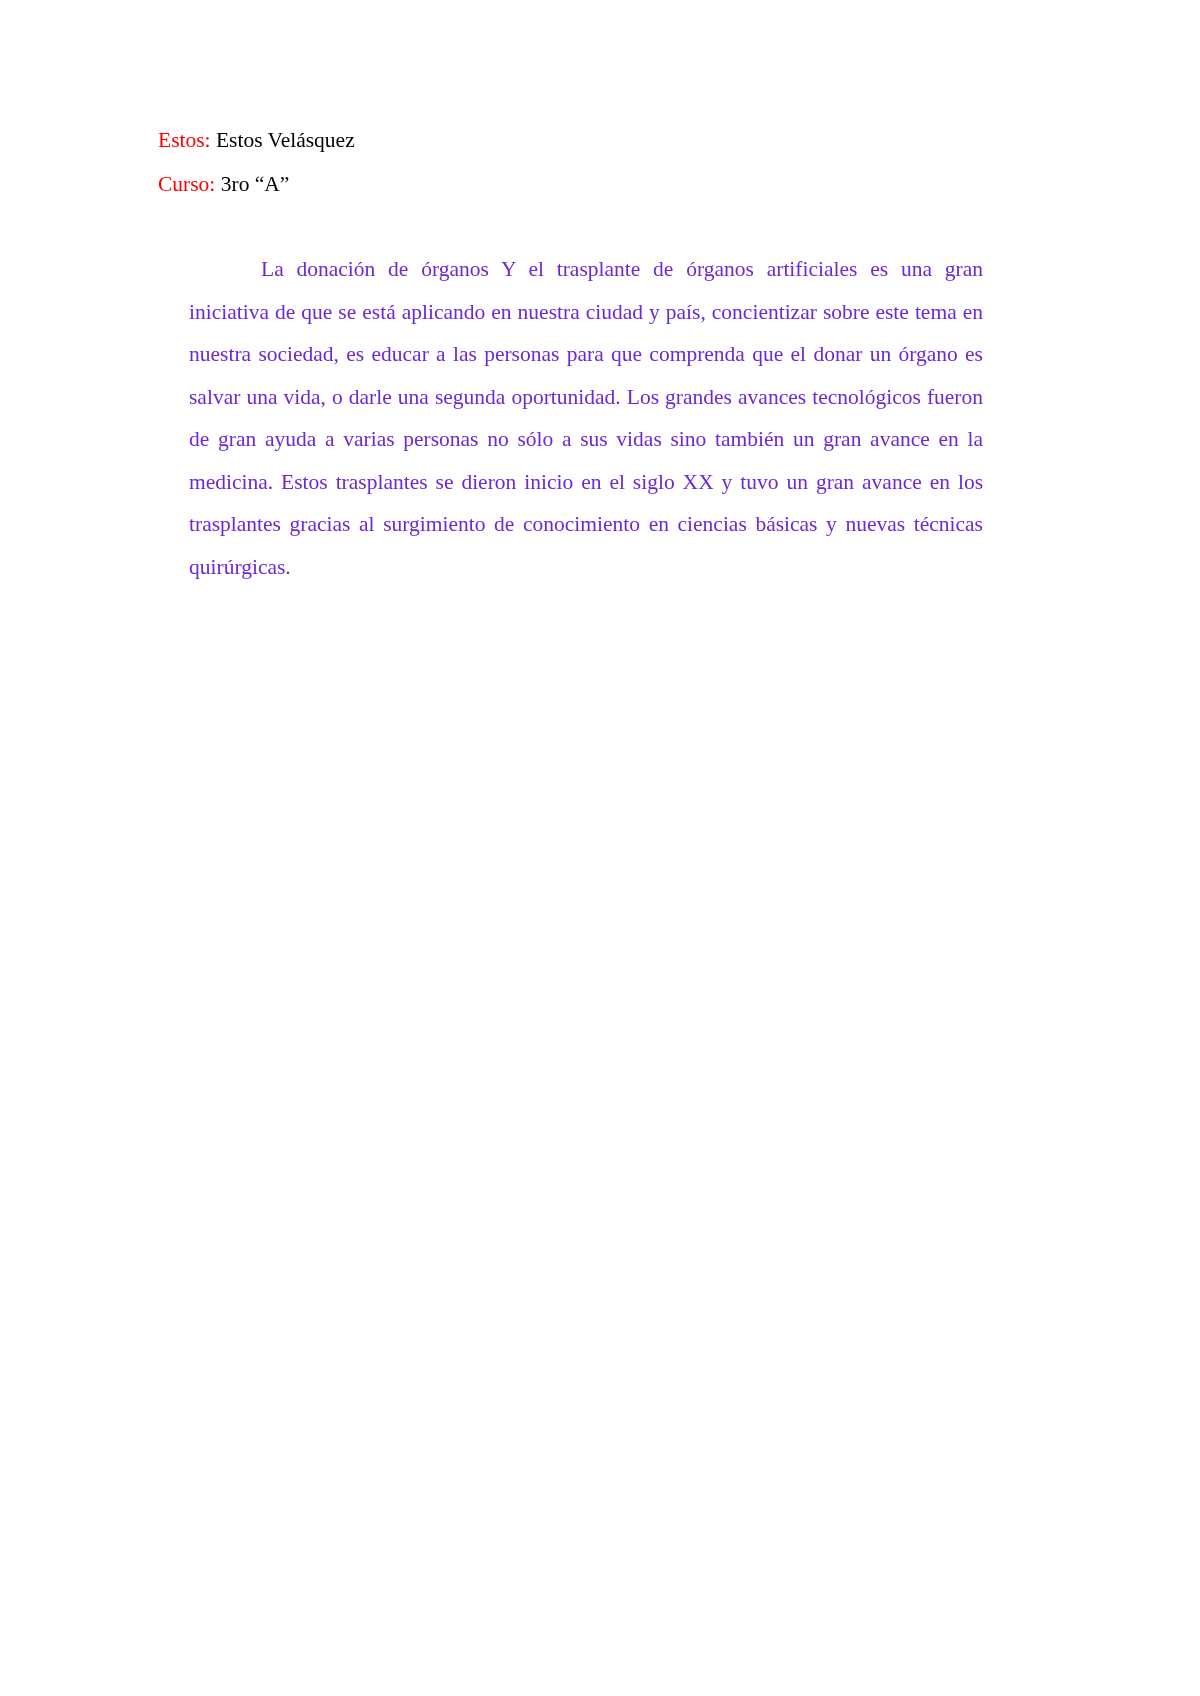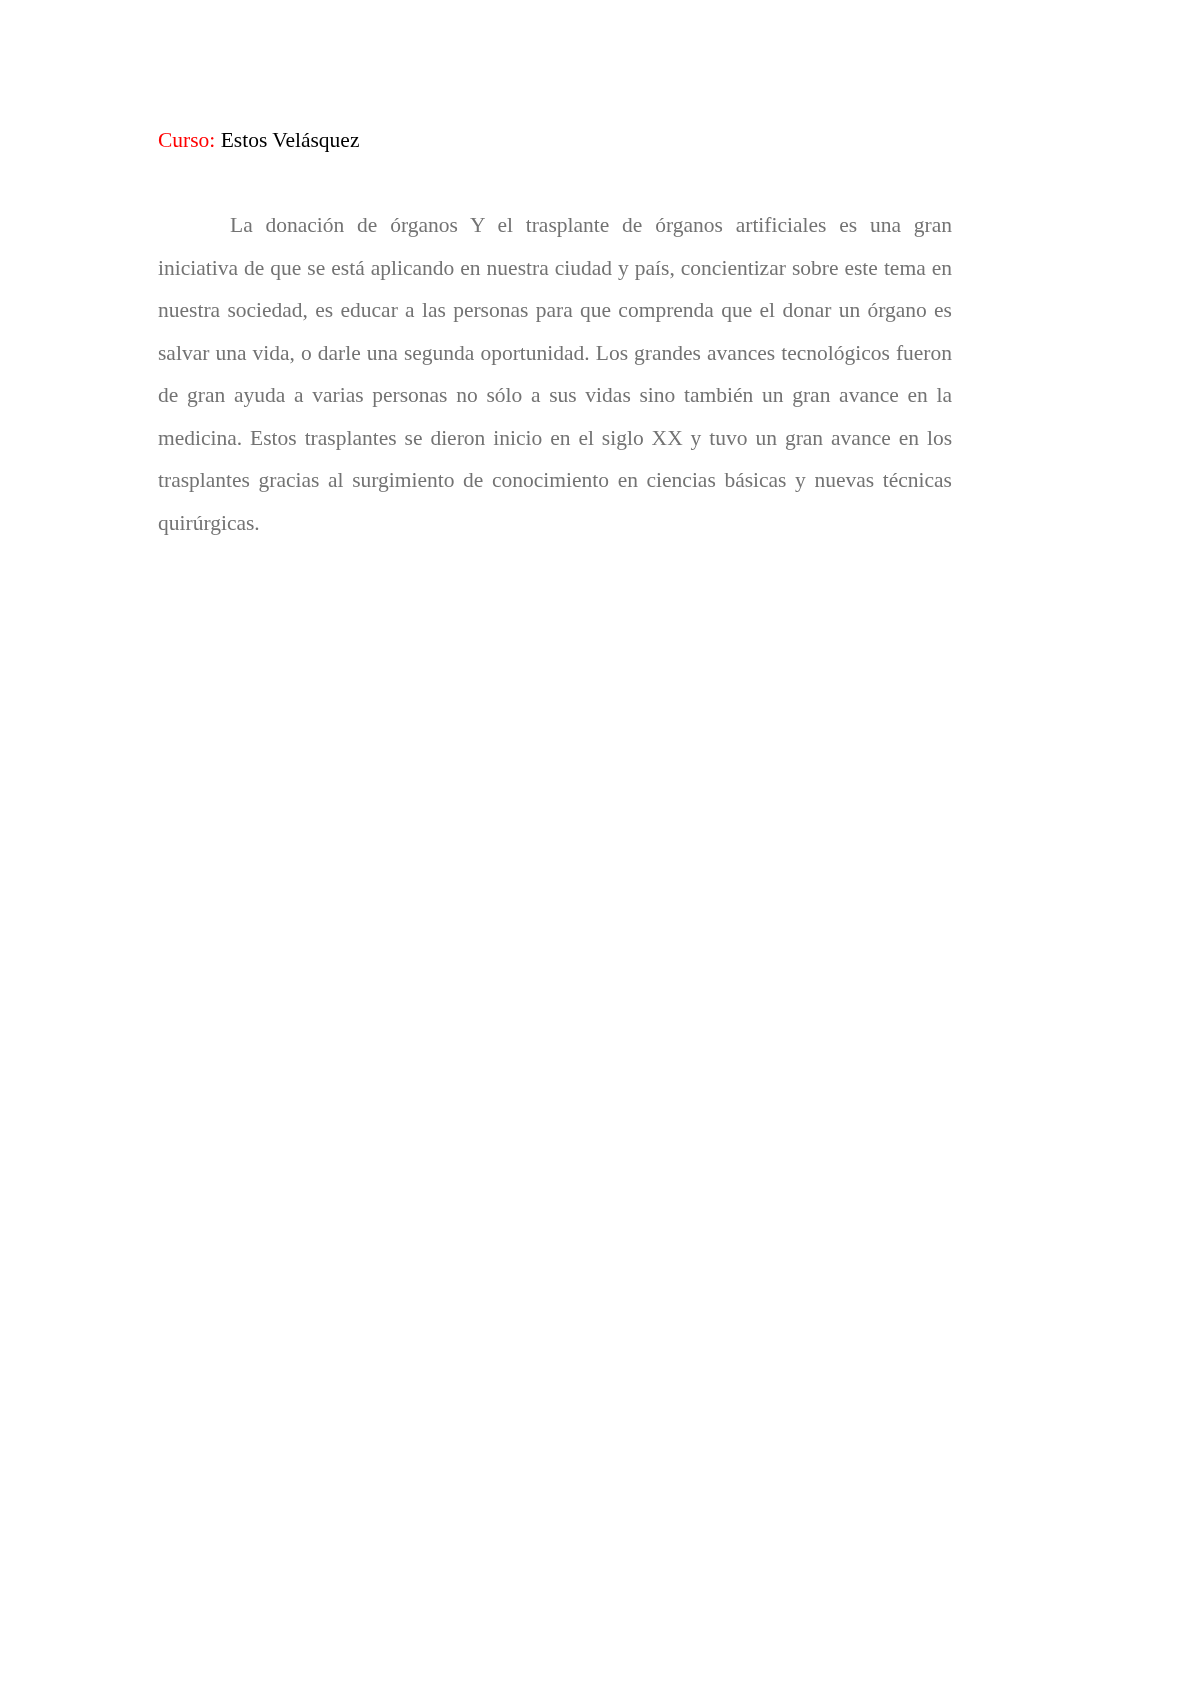--- a/index.html
+++ b/index.html
@@ -42,34 +42,39 @@
     font-size: 21.5px;
     line-height: 44px;
     color: #ff0000;
   }
   .body-paragraph {
     margin-top: 42px;
     font-size: 21.5px;
     line-height: 42.5px;
     text-align: justify;
     text-indent: 72px;
-    color: #737373;
+    color: #6d28d9;
     width: 794px;
     word-spacing: 0.4px;
+    margin-left: 31px;
   }
 </style>
 </head>
 <body>
 
 <div class="page">
   <div class="content">
 
     <div class="meta-line">
-      <span class="label-red">Curso:</span>
+      <span class="label-red">Estos:</span>
       <span>Estos Velásquez</span>
     </div>
 
+    <div class="meta-line">
+      <span class="label-red">Curso:</span>
+      <span>3ro “A”</span>
+    </div>
 
 
     <p class="body-paragraph">La donación de órganos  Y el trasplante de órganos artificiales es una gran iniciativa de que se está aplicando en nuestra ciudad y país, concientizar sobre este tema en nuestra sociedad, es educar a las personas para que comprenda que el donar un órgano es salvar una vida, o darle una segunda oportunidad. Los grandes avances tecnológicos fueron de gran ayuda a varias personas no sólo a sus vidas sino también un gran avance en la medicina. Estos trasplantes se dieron inicio en el siglo XX y tuvo un gran avance en los trasplantes gracias al surgimiento de conocimiento en ciencias básicas y nuevas técnicas quirúrgicas.</p>
 
   </div>
 </div>
 
 </body></html>

